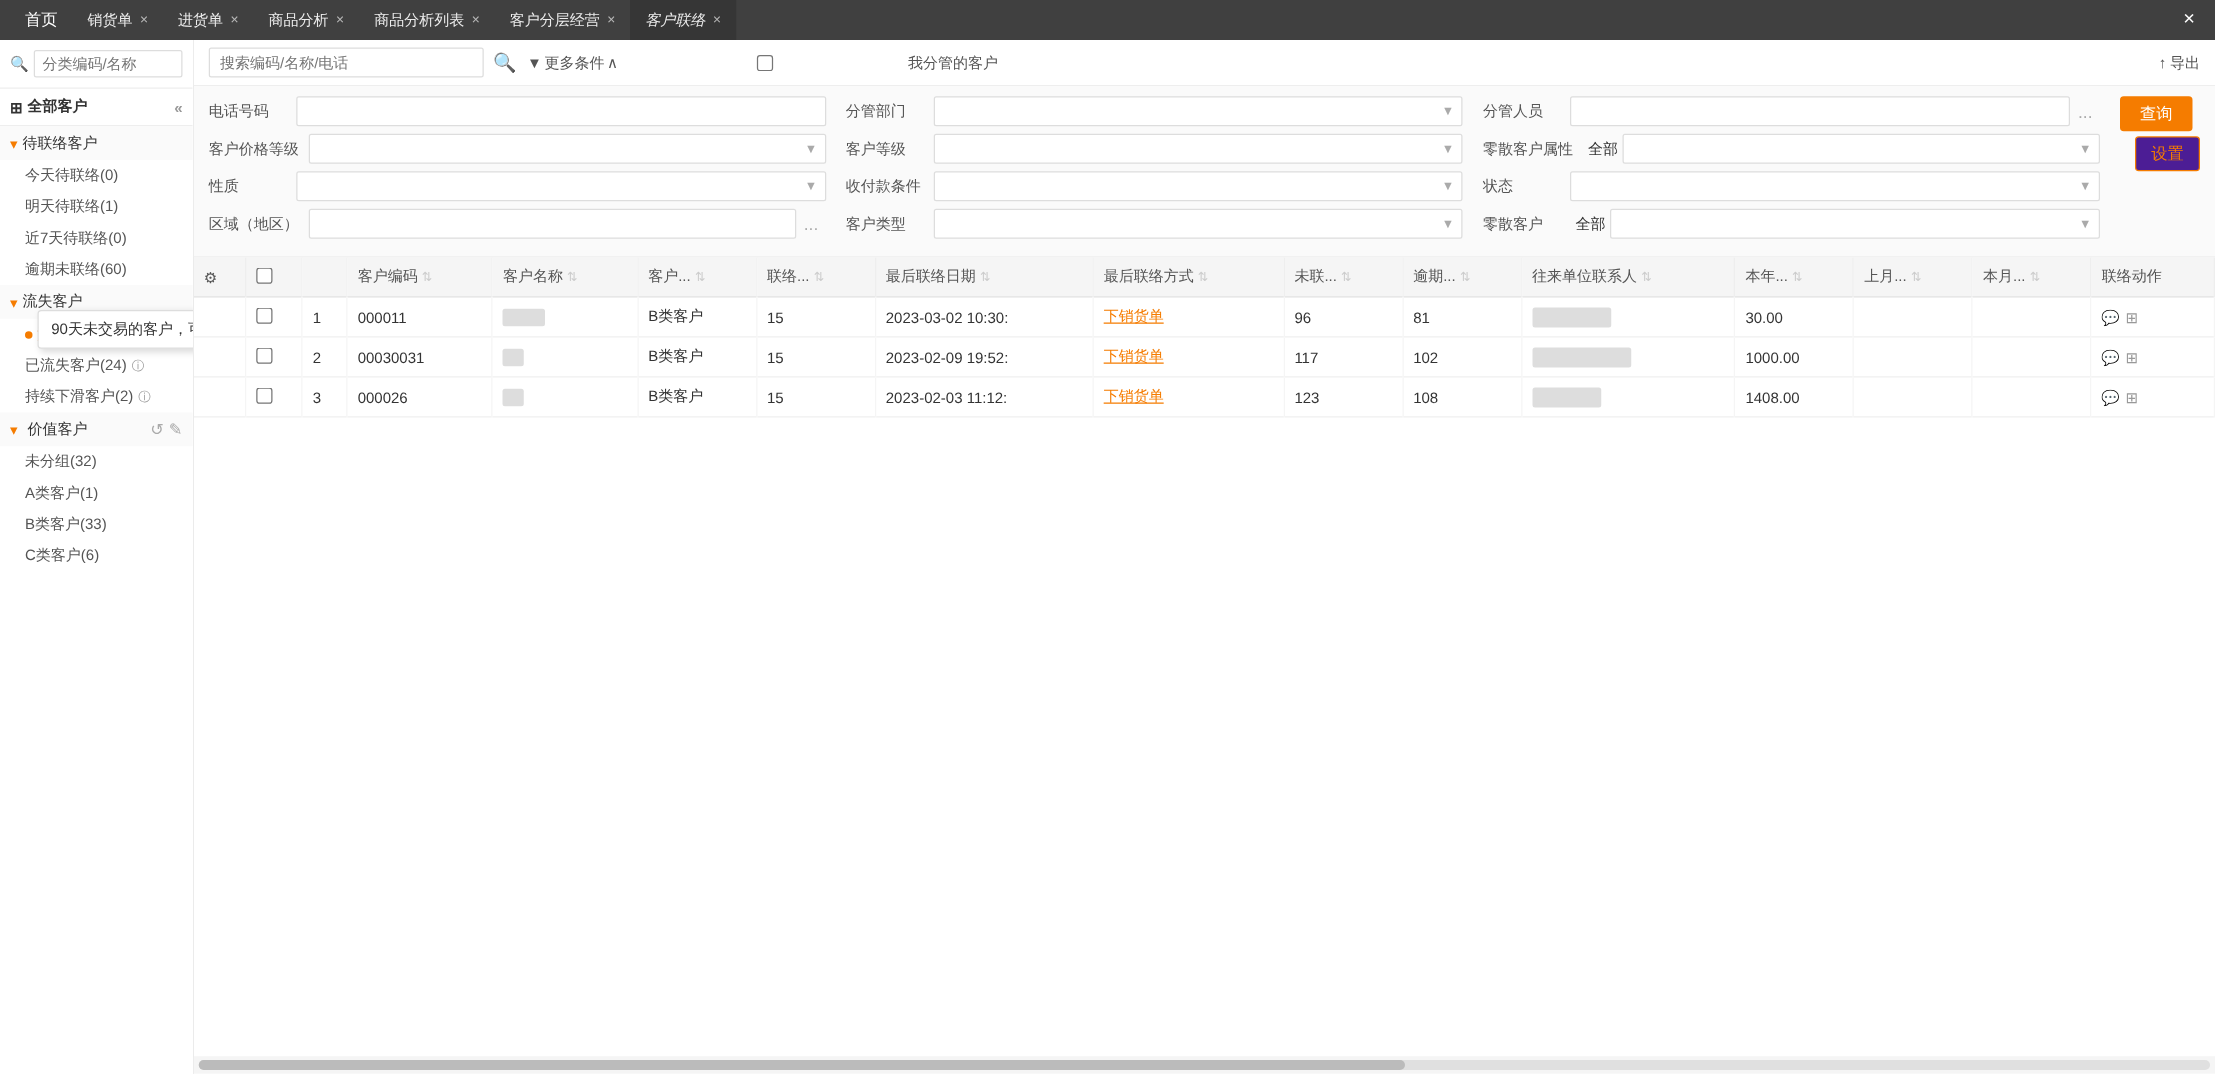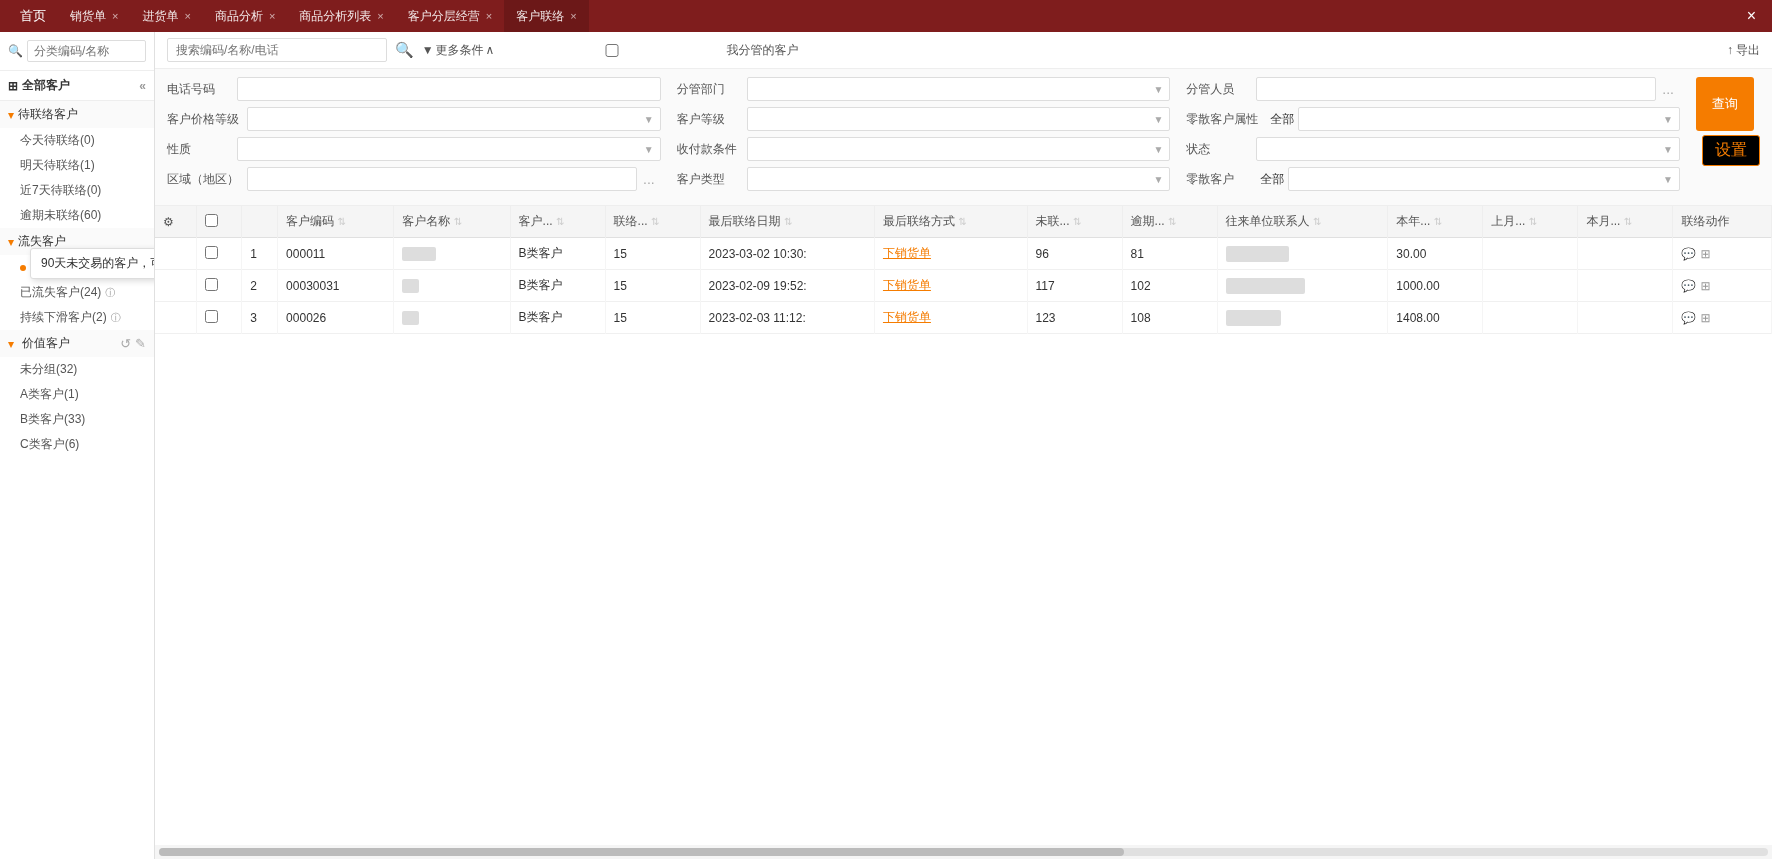--- a/index.html
+++ b/index.html
@@ -1,37 +1,37 @@
 <!DOCTYPE html>
 <html><head>
   <meta charset="utf-8">
   <style>
     * { box-sizing: border-box; margin: 0; padding: 0; font-family: 'Microsoft YaHei', Arial, sans-serif; font-size: 12px; }
     body { background: #f5f5f5; overflow: hidden; }
 
     
     .top-nav {
-      background: #7f1d1d;
+      background: #404040;
       height: 32px;
       display: flex;
       align-items: center;
       padding: 0 8px;
       color: white;
     }
     .nav-tab {
       display: flex;
       align-items: center;
       padding: 0 12px;
       height: 32px;
       cursor: pointer;
       white-space: nowrap;
       color: rgba(255,255,255,0.9);
       font-size: 13px;
     }
-    .nav-tab.active { background: rgba(0,0,0,0.15); }
+    .nav-tab.active { background: rgba(0,0,0,0.15); font-style: italic; }
     .nav-tab .close-x {
       margin-left: 6px;
       font-size: 11px;
       opacity: 0.7;
     }
     .nav-home { padding: 0 12px; font-size: 13px; }
     .top-nav-right {
       margin-left: auto;
       color: white;
       font-size: 16px;
@@ -221,34 +221,34 @@
       justify-content: space-between;
       cursor: pointer;
       position: relative;
     }
     .filter-select .arrow-down { color: #aaa; font-size: 10px; }
     .filter-more { color: #aaa; cursor: pointer; padding: 0 6px; font-size: 14px; }
     .query-btn {
       background: #f57c00;
       color: white;
       border: none;
-      padding: 18px 16px;
+      padding: 5px 16px;
       border-radius: 3px;
       cursor: pointer;
       font-size: 13px;
       margin-right: 6px;
     }
     .settings-btn {
-      background: #000000;
+      background: #4c1d95;
       color: #f57c00;
       border: 1px solid #f57c00;
       padding: 4px 12px;
       border-radius: 3px;
       cursor: pointer;
-      font-size: 16px;
+      font-size: 13px;
     }
     .action-btns-right {
       display: flex;
       flex-direction: column;
       gap: 4px;
       align-items: flex-end;
       padding-left: 8px;
     }
 
     

